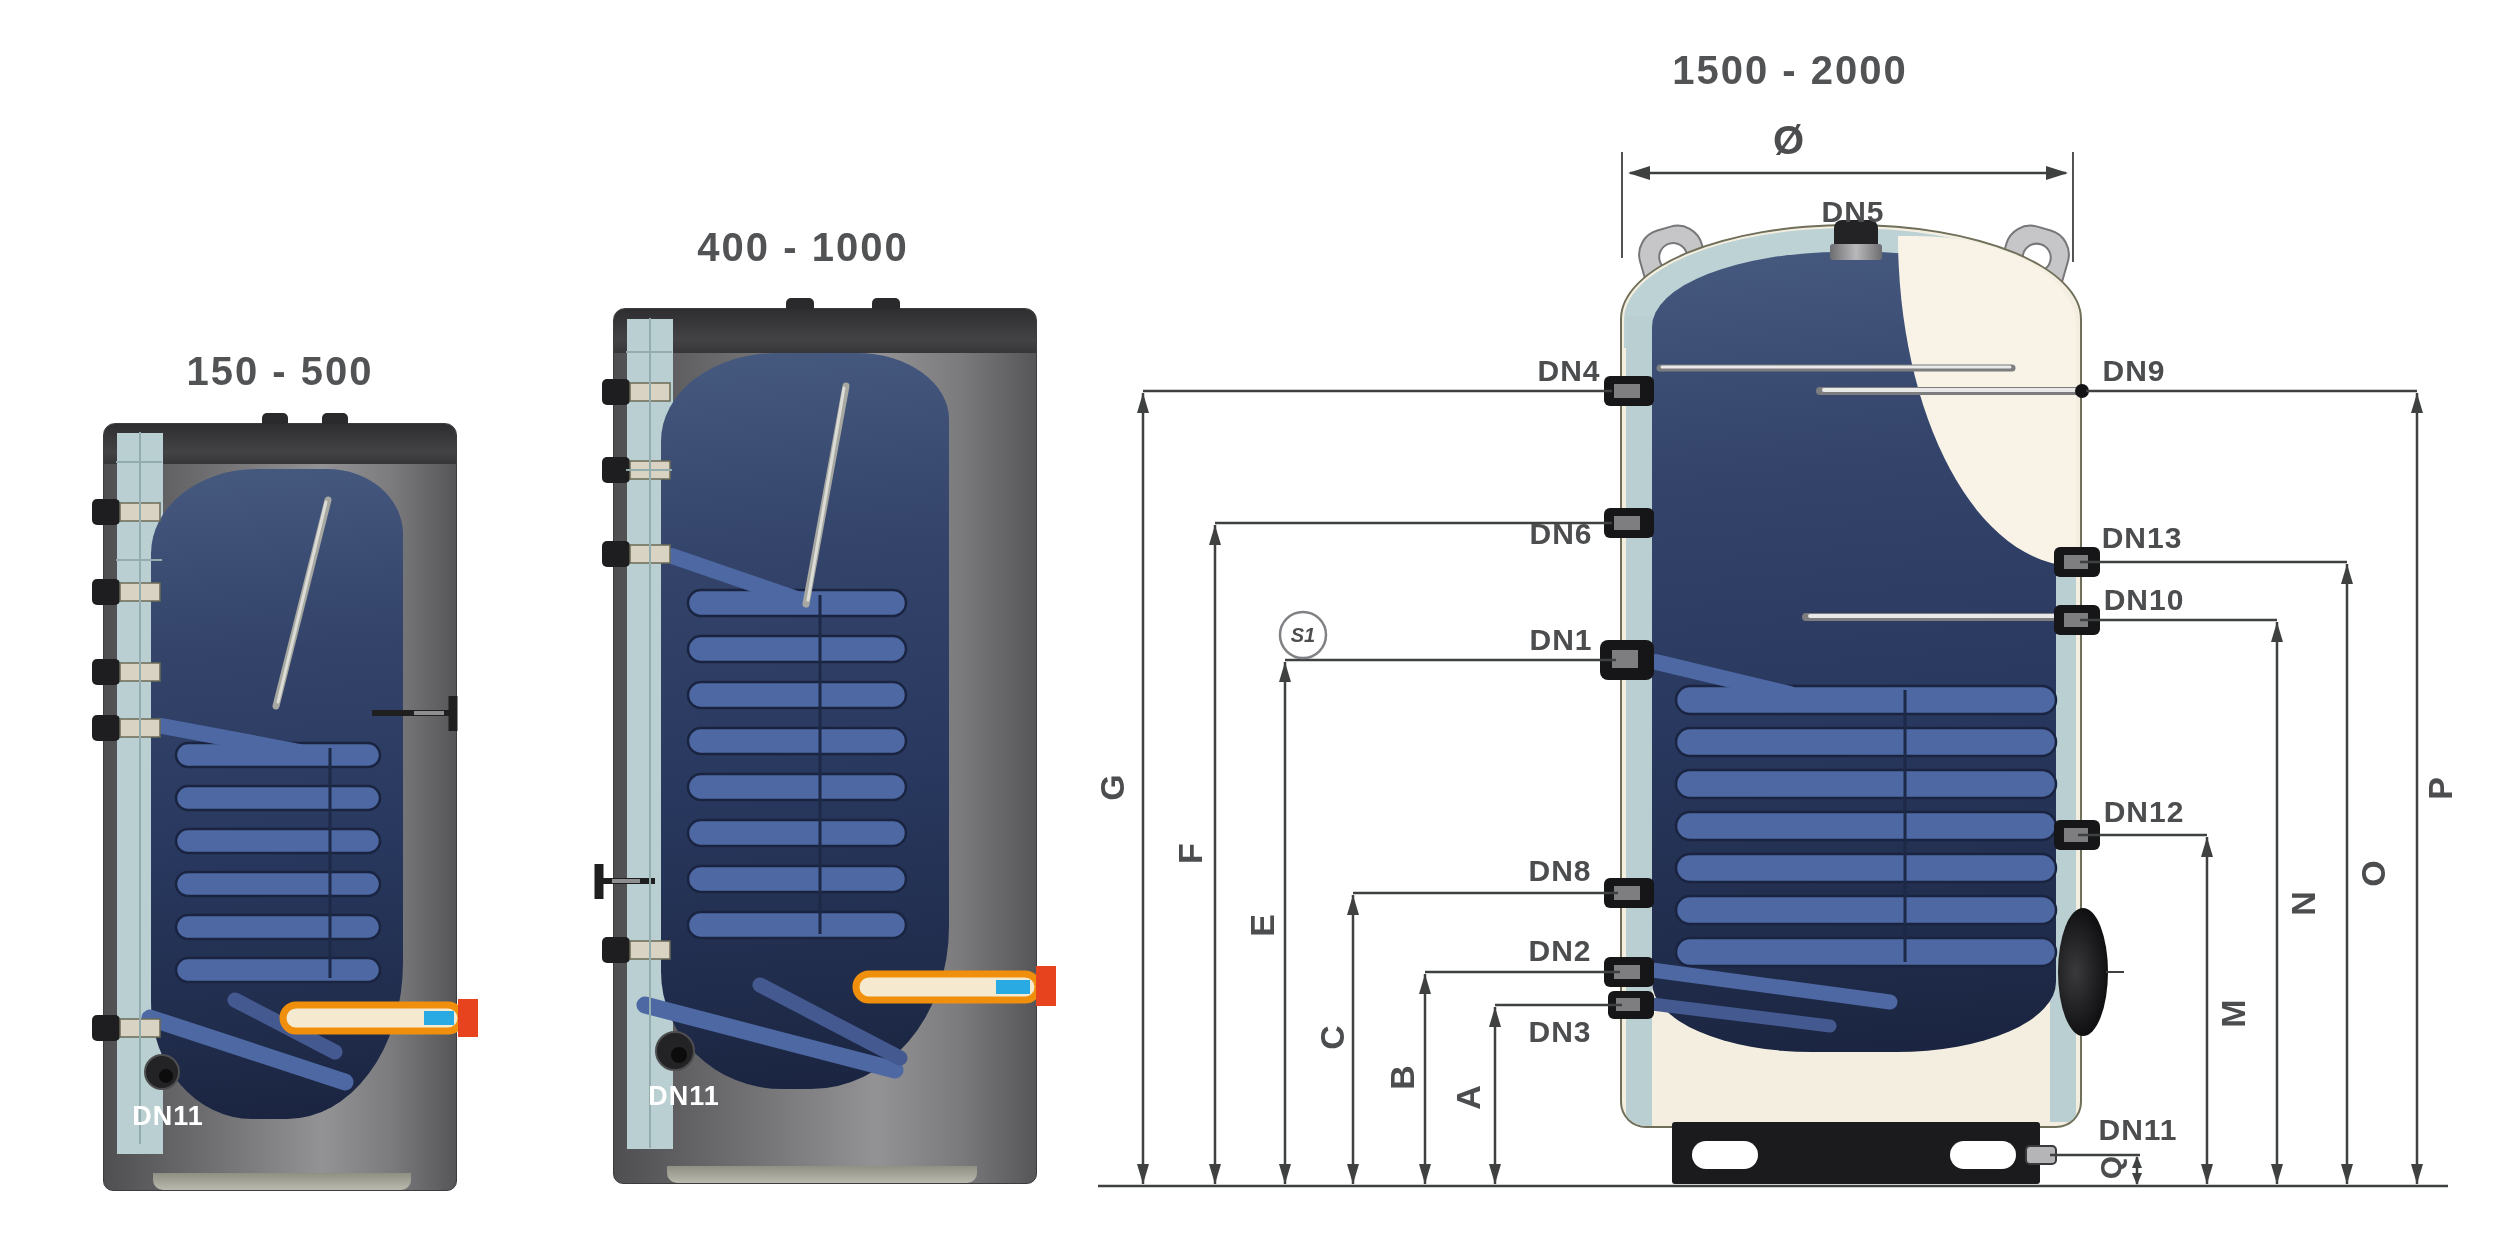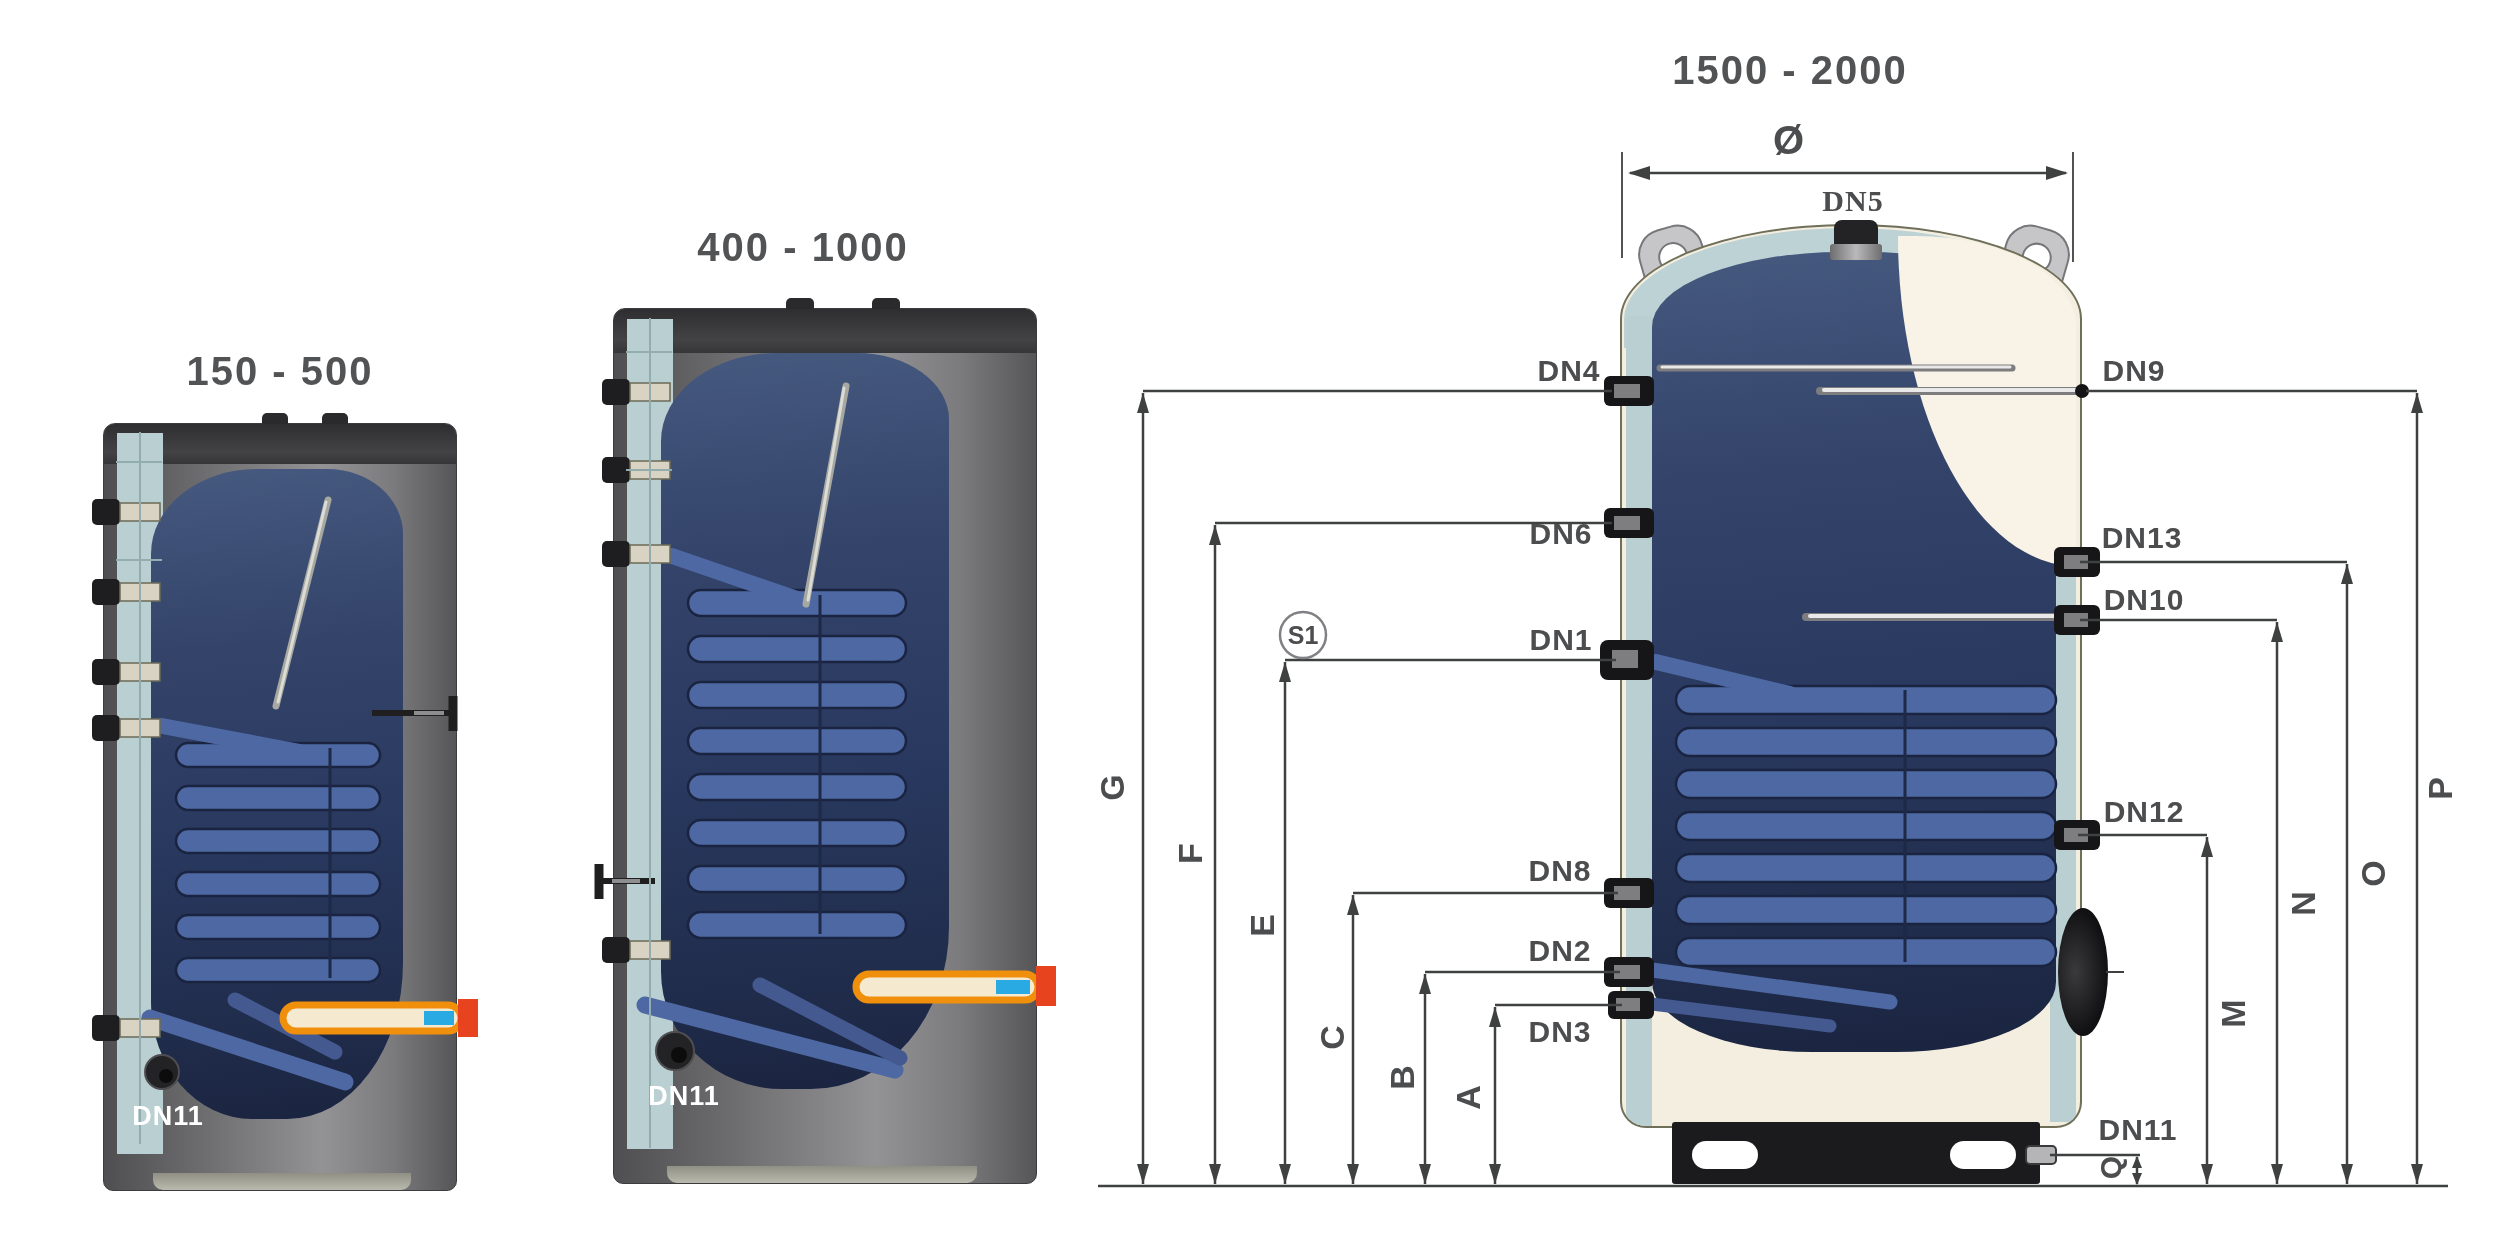--- a/index.html
+++ b/index.html
@@ -4,21 +4,21 @@
 <style>
   html,body{margin:0;padding:0;background:#ffffff;}
   #canvas{position:relative;width:2517px;height:1240px;background:#ffffff;overflow:hidden;
           font-family:"Liberation Sans",sans-serif;}
   #overlay{position:absolute;left:0;top:0;width:2517px;height:1240px;pointer-events:none;}
   .lbl{position:absolute;transform:translate(-50%,-50%);font-weight:bold;color:#4c4d4f;
        white-space:nowrap;font-size:30px;letter-spacing:1px;}
   .rot{transform:translate(-50%,-50%) rotate(-90deg);font-size:34px;}
   .t-title{font-size:40px;color:#525355;letter-spacing:2px;}
   .dia{font-size:40px;}
-  .s1{font-size:25px;letter-spacing:0;}
+  .s1{font-size:20px;letter-spacing:0;font-style:italic;}
   .white-lbl{color:#ffffff;font-size:27px;}
   
   .shell{position:absolute;overflow:hidden;border:1px solid #3c3c3e;
          background:linear-gradient(90deg,#4f4f52 0%,#6f6f72 30%,#939396 62%,#7b7b7e 82%,#565659 100%);
          border-radius:12px 12px 10px 10px;}
   .topband{position:absolute;left:0;top:0;width:100%;
          background:linear-gradient(180deg,#2e2e30,#434346 70%,#363638);}
   .insul{position:absolute;background:#b9cfd1;}
   .navy{position:absolute;background:linear-gradient(175deg,#46597f 0%,#33436a 28%,#293960 55%,#202c4b 85%,#1a2440 100%);}
   .lip{position:absolute;background:linear-gradient(180deg,#8f8f83,#b9b9ad);border-radius:0 0 10px 10px;}
@@ -298,21 +298,21 @@
       <circle cx="1303" cy="635" r="23" fill="#ffffff" stroke="#808184" stroke-width="2.5"></circle>
     </g>
   </svg>
 
   <div class="lbl t-title" style="left:280px;top:371px;">150 - 500</div>
   <div class="lbl t-title" style="left:803px;top:247px;">400 - 1000</div>
   <div class="lbl t-title" style="left:1790px;top:70px;">1500 - 2000</div>
 
   <div class="lbl dia" style="left:1789px;top:140px;">Ø</div>
 
-  <div class="lbl" style="left:1853px;top:201px;font-family:Liberation Serif, serif;">DN5</div>
+  <div class="lbl" style="left:1853px;top:212px;">DN5</div>
   <div class="lbl" style="left:1561px;top:371px;margin-left:8px;">DN4</div>
   <div class="lbl" style="left:1561px;top:503px;margin-top:31px;">DN6</div>
   <div class="lbl" style="left:1561px;top:640px;">DN1</div>
   <div class="lbl" style="left:1560px;top:871px;">DN8</div>
   <div class="lbl" style="left:1560px;top:951px;">DN2</div>
   <div class="lbl" style="left:1560px;top:1032px;">DN3</div>
 
   <div class="lbl s1" style="left:1303px;top:635px;">S1</div>
 
   <div class="lbl" style="left:2134px;top:371px;">DN9</div>

